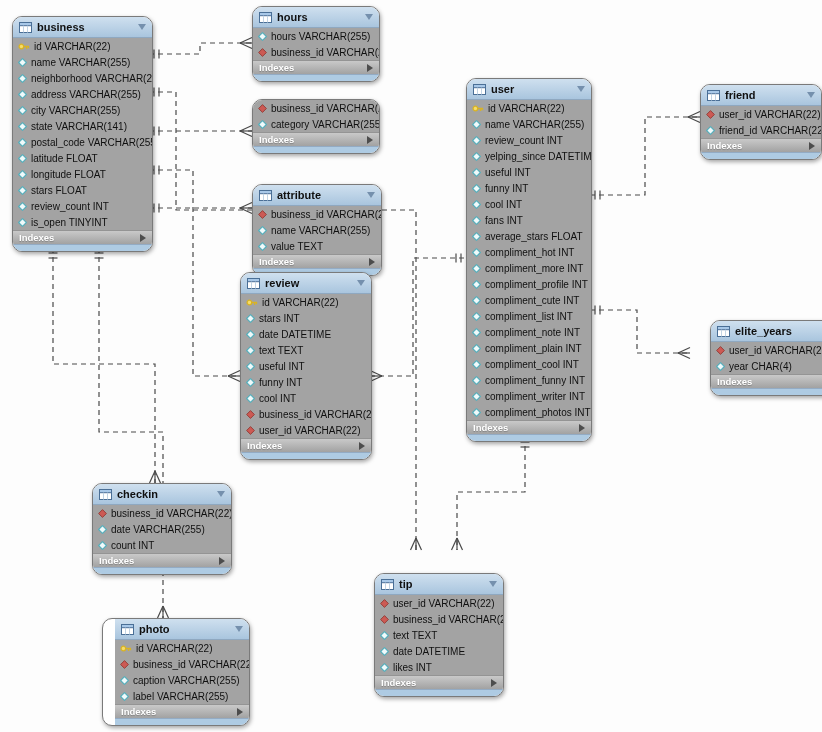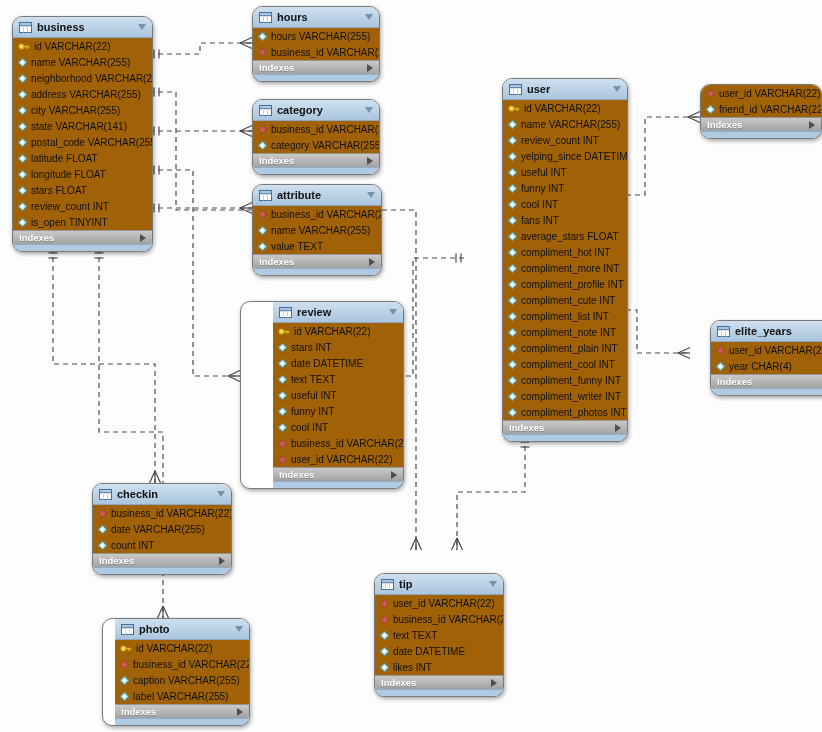--- a/index.html
+++ b/index.html
@@ -33,21 +33,21 @@
     border-bottom: 1px solid #8fa8c0;
   }
   .ttitle { font-weight: bold; font-size: 11px; flex: 1; white-space: nowrap; overflow: hidden; }
   .ticon { display: inline-flex; line-height: 0; }
   .caret {
     width: 0; height: 0;
     border-left: 4.5px solid transparent;
     border-right: 4.5px solid transparent;
     border-top: 6px solid #7590ad;
   }
-  .tbody { background: #a16207; }
+  .tbody { background: #a3a3a3; }
   .trow {
     height: 16px;
     display: flex;
     align-items: center;
     gap: 4px;
     padding: 0 4px 0 5px;
     white-space: nowrap;
     overflow: hidden;
   }
   .rowicon { display: inline-flex; line-height: 0; flex: 0 0 auto; }
@@ -319,32 +319,20 @@
           <span>business_id VARCHAR(22)</span>
         </div>
       </div>
       <div class="tindex">
         <span>Indexes</span>
         <span class="iarrow"></span>
       </div>
       <div class="tfoot"></div>
     </div>
     <div class="table" style="left: 252px; top: 99px; width: 126px;">
-      <div class="thead">
-        <span class="ticon">
-          <svg width="13" height="11" viewBox="0 0 13 11">
-            <rect x="0.5" y="0.5" width="12" height="10" fill="#ffffff" stroke="#4a6f96"></rect>
-            <rect x="0.5" y="0.5" width="12" height="3.2" fill="#a8c8e8" stroke="#4a6f96"></rect>
-            <line x1="4.5" y1="3.7" x2="4.5" y2="10.5" stroke="#c2d4e4"></line>
-            <line x1="8.5" y1="3.7" x2="8.5" y2="10.5" stroke="#c2d4e4"></line>
-          </svg>
-        </span>
-        <span class="ttitle">category</span>
-        <span class="caret"></span>
-      </div>
       <div class="tbody">
         <div class="trow">
           <span class="rowicon">
             <svg width="9" height="9" viewBox="0 0 9 9">
               <path d="M4.5 0.6 L8.4 4.5 L4.5 8.4 L0.6 4.5 Z" fill="#cc5a54" stroke="#8e3b36" stroke-width="0.9"></path>
             </svg>
           </span>
           <span>business_id VARCHAR(22)</span>
         </div>
         <div class="trow">
@@ -400,21 +388,21 @@
           </span>
           <span>value TEXT</span>
         </div>
       </div>
       <div class="tindex">
         <span>Indexes</span>
         <span class="iarrow"></span>
       </div>
       <div class="tfoot"></div>
     </div>
-    <div class="table" style="left: 240px; top: 301px; width: 130px; padding-left: 32px;">
+    <div class="table" style="left: 240px; top: 272px; width: 130px;">
       <div class="thead">
         <span class="ticon">
           <svg width="13" height="11" viewBox="0 0 13 11">
             <rect x="0.5" y="0.5" width="12" height="10" fill="#ffffff" stroke="#4a6f96"></rect>
             <rect x="0.5" y="0.5" width="12" height="3.2" fill="#a8c8e8" stroke="#4a6f96"></rect>
             <line x1="4.5" y1="3.7" x2="4.5" y2="10.5" stroke="#c2d4e4"></line>
             <line x1="8.5" y1="3.7" x2="8.5" y2="10.5" stroke="#c2d4e4"></line>
           </svg>
         </span>
         <span class="ttitle">review</span>
@@ -494,21 +482,21 @@
           </span>
           <span>user_id VARCHAR(22)</span>
         </div>
       </div>
       <div class="tindex">
         <span>Indexes</span>
         <span class="iarrow"></span>
       </div>
       <div class="tfoot"></div>
     </div>
-    <div class="table" style="left: 466px; top: 78px; width: 124px; margin-left: 36px;">
+    <div class="table" style="left: 466px; top: 78px; width: 124px;">
       <div class="thead">
         <span class="ticon">
           <svg width="13" height="11" viewBox="0 0 13 11">
             <rect x="0.5" y="0.5" width="12" height="10" fill="#ffffff" stroke="#4a6f96"></rect>
             <rect x="0.5" y="0.5" width="12" height="3.2" fill="#a8c8e8" stroke="#4a6f96"></rect>
             <line x1="4.5" y1="3.7" x2="4.5" y2="10.5" stroke="#c2d4e4"></line>
             <line x1="8.5" y1="3.7" x2="8.5" y2="10.5" stroke="#c2d4e4"></line>
           </svg>
         </span>
         <span class="ttitle">user</span>
@@ -677,20 +665,32 @@
           <span>compliment_photos INT</span>
         </div>
       </div>
       <div class="tindex">
         <span>Indexes</span>
         <span class="iarrow"></span>
       </div>
       <div class="tfoot"></div>
     </div>
     <div class="table" style="left: 700px; top: 84px; width: 120px;">
+      <div class="thead">
+        <span class="ticon">
+          <svg width="13" height="11" viewBox="0 0 13 11">
+            <rect x="0.5" y="0.5" width="12" height="10" fill="#ffffff" stroke="#4a6f96"></rect>
+            <rect x="0.5" y="0.5" width="12" height="3.2" fill="#a8c8e8" stroke="#4a6f96"></rect>
+            <line x1="4.5" y1="3.7" x2="4.5" y2="10.5" stroke="#c2d4e4"></line>
+            <line x1="8.5" y1="3.7" x2="8.5" y2="10.5" stroke="#c2d4e4"></line>
+          </svg>
+        </span>
+        <span class="ttitle">friend</span>
+        <span class="caret"></span>
+      </div>
       <div class="tbody">
         <div class="trow">
           <span class="rowicon">
             <svg width="9" height="9" viewBox="0 0 9 9">
               <path d="M4.5 0.6 L8.4 4.5 L4.5 8.4 L0.6 4.5 Z" fill="#cc5a54" stroke="#8e3b36" stroke-width="0.9"></path>
             </svg>
           </span>
           <span>user_id VARCHAR(22)</span>
         </div>
         <div class="trow">

